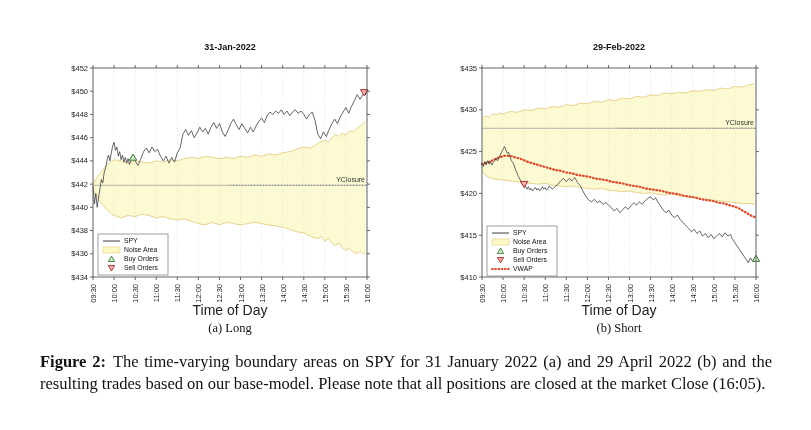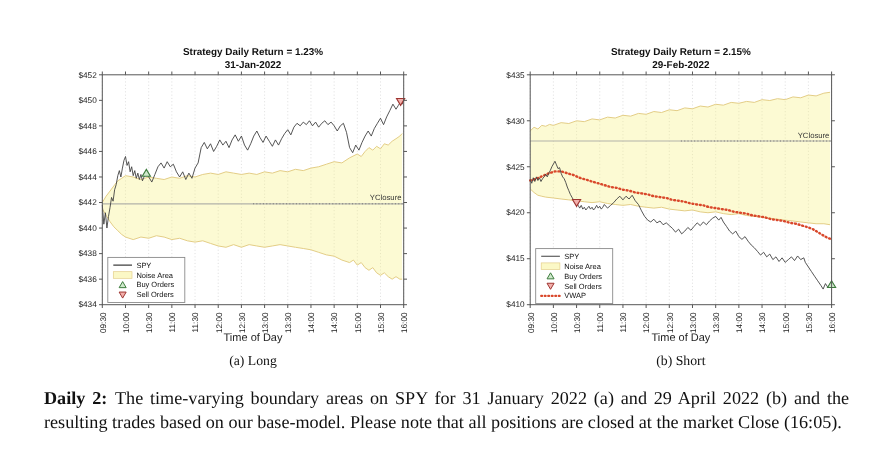--- a/index.html
+++ b/index.html
@@ -2,21 +2,21 @@
 <html><head>
 <meta charset="utf-8">
 <style>
   html,body{margin:0;padding:0;background:#fff;}
   .page{position:relative;width:811px;height:430px;background:#fff;overflow:hidden;
         font-family:"Liberation Sans",sans-serif;}
   .chart-title{position:absolute;top:41px;width:274px;text-align:center;
         font-size:9px;font-weight:bold;color:#111;line-height:12px;}
   .tA{left:93px;} .tB{left:482px;}
   .xlabel{position:absolute;top:302px;width:274px;text-align:center;
-        font-size:10px;color:#222;}
+        font-size:14px;color:#222;}
   .xA{left:93px;} .xB{left:482px;}
   .subcap{position:absolute;top:321px;width:274px;text-align:center;
         font-family:"Liberation Serif",serif;font-size:12.5px;color:#111;}
   .sA{left:93px;} .sB{left:482px;}
   .caption{position:absolute;left:40px;top:351px;width:732px;
         font-family:"Liberation Serif",serif;font-size:16.5px;line-height:22.3px;
         color:#111;text-align:justify;}
   .cap-label{font-weight:bold;margin-right:7px;}
   svg text{font-family:"Liberation Sans",sans-serif;}
 </style>
@@ -231,31 +231,29 @@
           <text x="513" y="253.3" font-size="6.8px" fill="#111">Buy Orders</text>
           <path d="M 500.5 263 L 503.7 257.5 L 497.3 257.5 Z" fill="#f2b0ac" stroke="#9e3430" stroke-width="0.9"></path>
           <text x="513" y="262.3" font-size="6.8px" fill="#111">Sell Orders</text>
           <line x1="492" y1="269" x2="509" y2="269" stroke="#d9482b" stroke-width="2" stroke-dasharray="0.8 2.4" stroke-linecap="round"></line>
           <text x="513" y="271.3" font-size="6.8px" fill="#111">VWAP</text>
         </g>
       </g>
   </svg>
 
   <div class="chart-title tA">
-    <div>Strategy Daily Return = 1.23%</div>
     <div>31-Jan-2022</div>
   </div>
   <div class="chart-title tB">
-    <div>Strategy Daily Return = 2.15%</div>
     <div>29-Feb-2022</div>
   </div>
 
   <div class="xlabel xA">Time of Day</div>
   <div class="xlabel xB">Time of Day</div>
 
   <div class="subcap sA">(a) Long</div>
   <div class="subcap sB">(b) Short</div>
 
   <div class="caption">
-    <span class="cap-label">Daily 2:</span><span>The time-varying boundary areas on SPY for 31 January 2022 (a) and 29 April 2022 (b) and the resulting trades based on our base-model. Please note that all positions are closed at the market Close (16:05).</span>
+    <span class="cap-label">Figure 2:</span><span>The time-varying boundary areas on SPY for 31 January 2022 (a) and 29 April 2022 (b) and the resulting trades based on our base-model. Please note that all positions are closed at the market Close (16:05).</span>
   </div>
 
 </div>
 
 </body></html>

